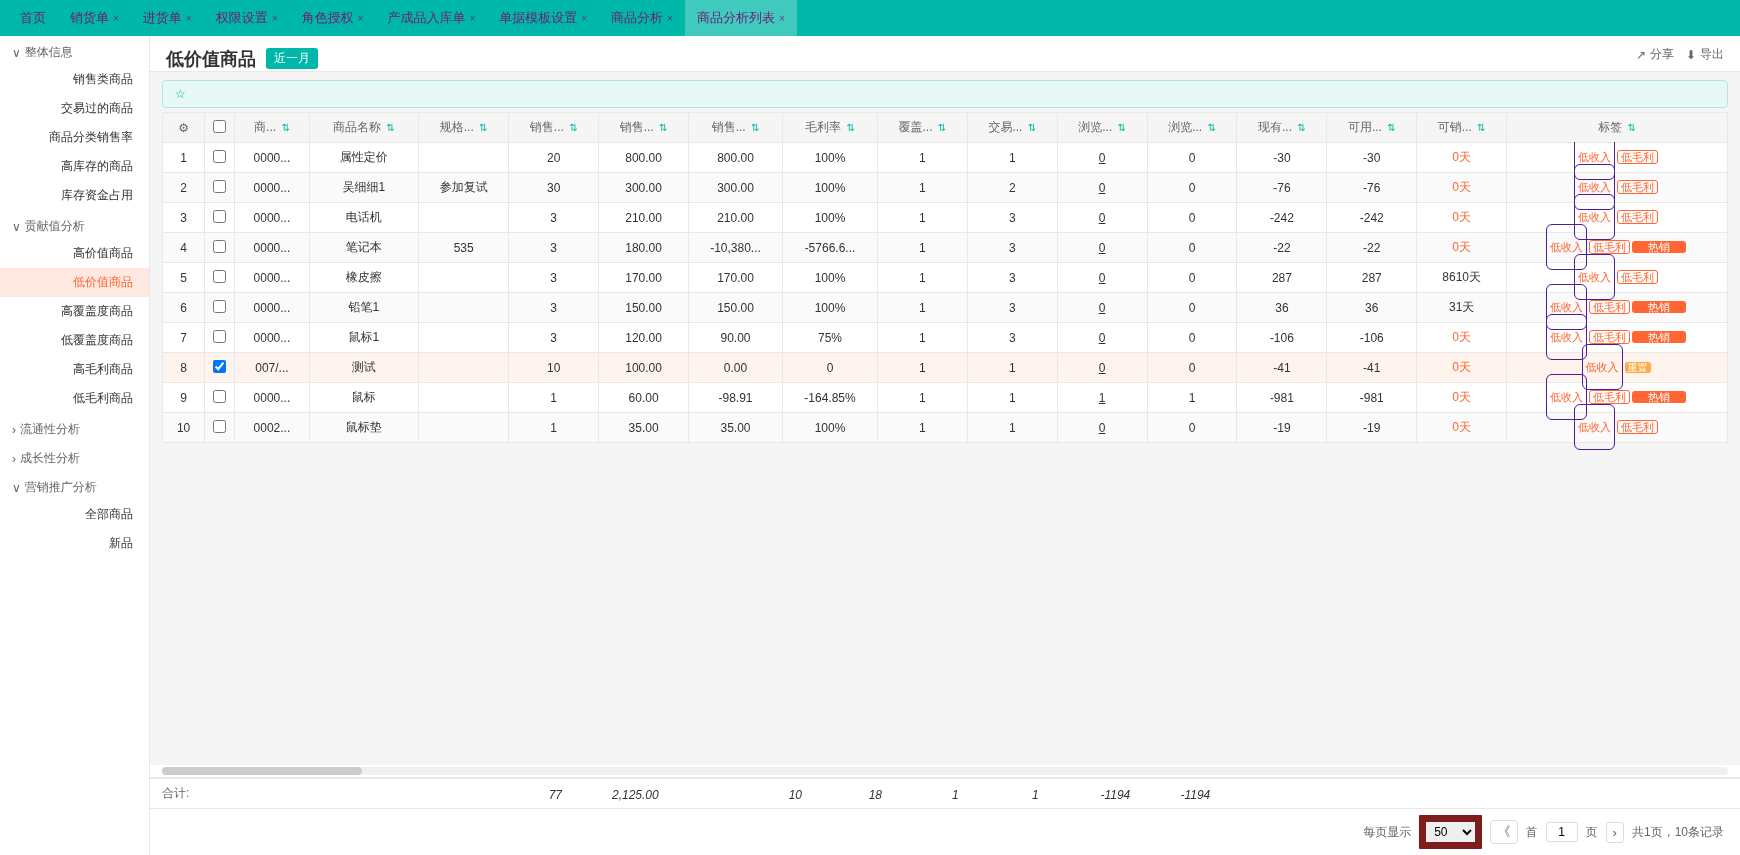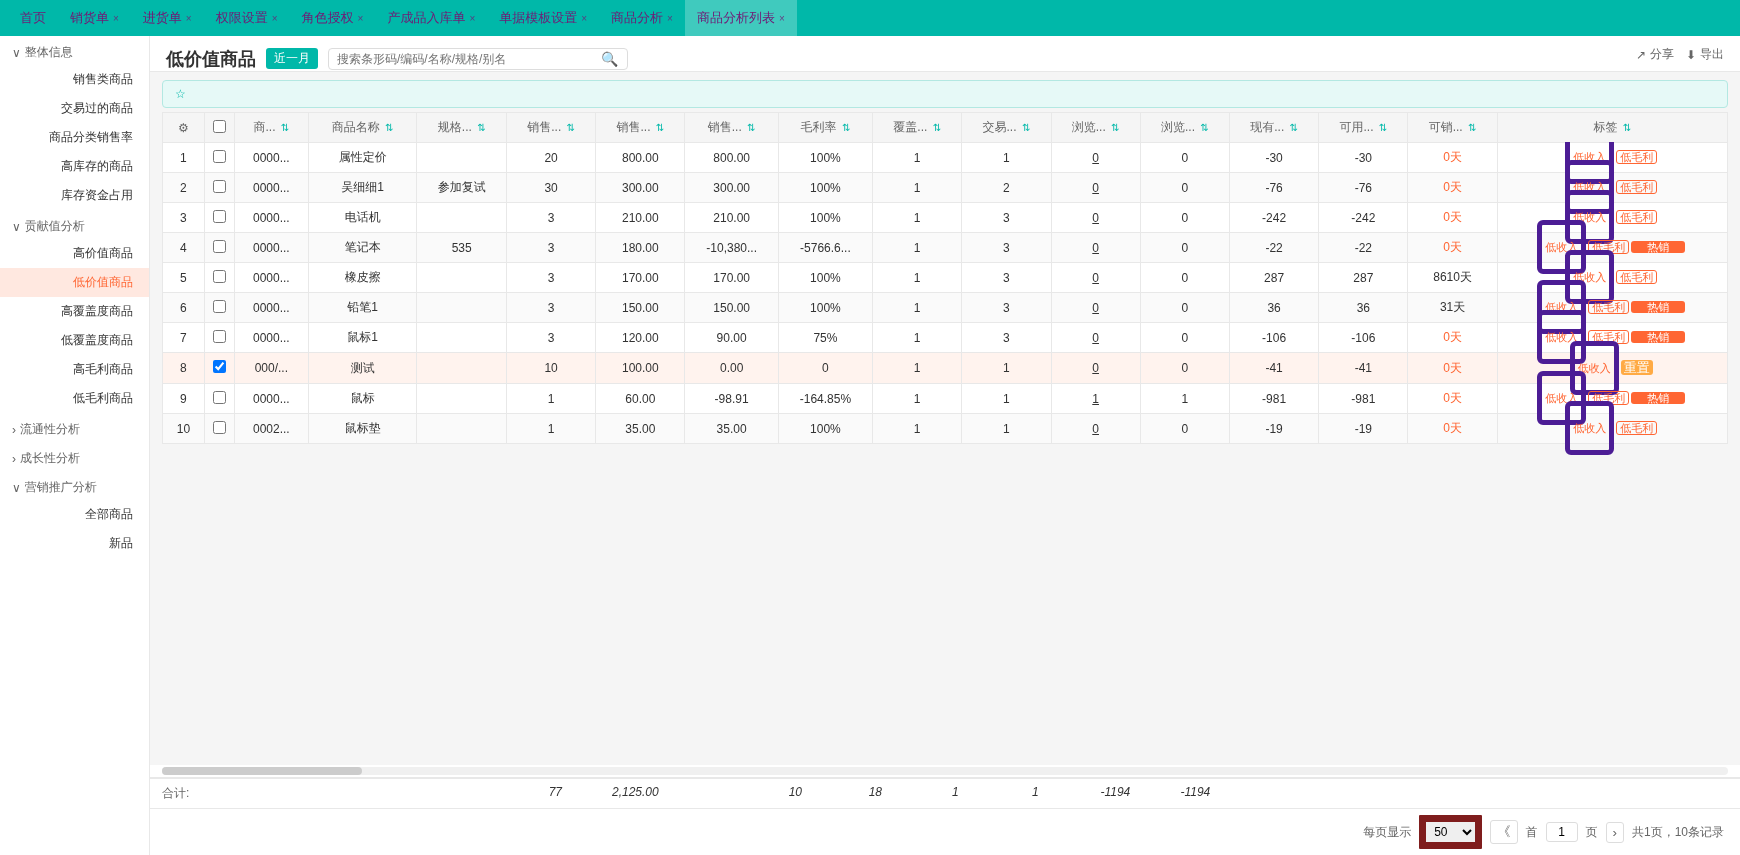--- a/index.html
+++ b/index.html
@@ -172,37 +172,37 @@
     }
     .data-table td {
       border: 1px solid #e8e8e8;
       padding: 6px 8px;
       text-align: center;
       white-space: nowrap;
     }
     .data-table tr:nth-child(even) { background: #fafafa; }
     .data-table tr.highlighted { background: #fff3ee; }
 
-    .tag-low-income { color: #ff6633; font-size: 11px; border: 5px solid #4c1d95; border-radius: 6px; padding: 16px 3px; margin-right: 2px; }
+    .tag-low-income { color: #ff6633; font-size: 11px; border: 1px solid #4c1d95; border-radius: 6px; padding: 16px 3px; margin-right: 2px; }
     .tag-low-profit { color: #ff6633; font-size: 11px; border: 1px solid #ff6633; border-radius: 3px; padding: 0 3px; margin-right: 2px; }
     .tag-hot { color: #fff; background: #ff6633; font-size: 11px; border-radius: 3px; padding: 0 16px; margin-right: 2px; }
-    .tag-hot2 { color: #fff; background: #ffaa44; font-size: 13px; border-radius: 3px; padding: 0 3px; margin-right: 2px; }
+    .tag-hot2 { color: #fff; background: #ffaa44; font-size: 10px; border-radius: 3px; padding: 0 3px; margin-right: 2px; }
     .days-text { color: #ff6633; }
     .underline { text-decoration: underline; color: #333; }
 
     
     .sort-icon { color: #00b8a9; font-size: 10px; margin-left: 2px; }
 
     
     .table-footer {
       background: #fff;
       border-top: 2px solid #e8e8e8;
       padding: 6px 12px;
       display: flex;
-      align-items: flex-start;
+      align-items: flex-end;
     }
     .footer-total-label { color: #666; margin-right: 16px; }
     .footer-cells {
       display: flex;
       gap: 0;
       font-style: italic;
     }
     .footer-cell {
       min-width: 80px;
       text-align: center;
@@ -342,24 +342,20 @@
     </div>
     <div class="sidebar-item">全部商品</div>
     <div class="sidebar-item">新品</div>
   </div>
 
   <div class="content">
 
     <div class="page-header">
       <span class="page-title">低价值商品</span>
       <button class="tag-btn">近一月</button>
-      <div class="search-box">
-        <input type="text" placeholder="搜索条形码/编码/名称/规格/别名" style="">
-        <span class="search-icon">🔍</span>
-      </div>
       <div class="header-actions">
         <div class="action-btn">
           <span>↗</span>
           <span>分享</span>
         </div>
         <div class="action-btn">
           <span>⬇</span>
           <span>导出</span>
         </div>
       </div>
@@ -522,21 +518,21 @@
     <td><span class="underline">0</span></td>
     <td>0</td>
     <td>-106</td>
     <td>-106</td>
     <td><span class="days-text">0天</span></td>
     <td><span class="tag-low-income">低收入</span><span class="tag-low-profit">低毛利</span><span class="tag-hot">热销</span></td>
   </tr>
             <tr class="highlighted">
     <td>8</td>
     <td class="checkbox-cell"><input type="checkbox" checked="" style=""></td>
-    <td>000/...</td>
+    <td>007/...</td>
     <td>测试</td>
     <td></td>
     <td>10</td>
     <td>100.00</td>
     <td>0.00</td>
     <td>0</td>
     <td>1</td>
     <td>1</td>
     <td><span class="underline">0</span></td>
     <td>0</td>

